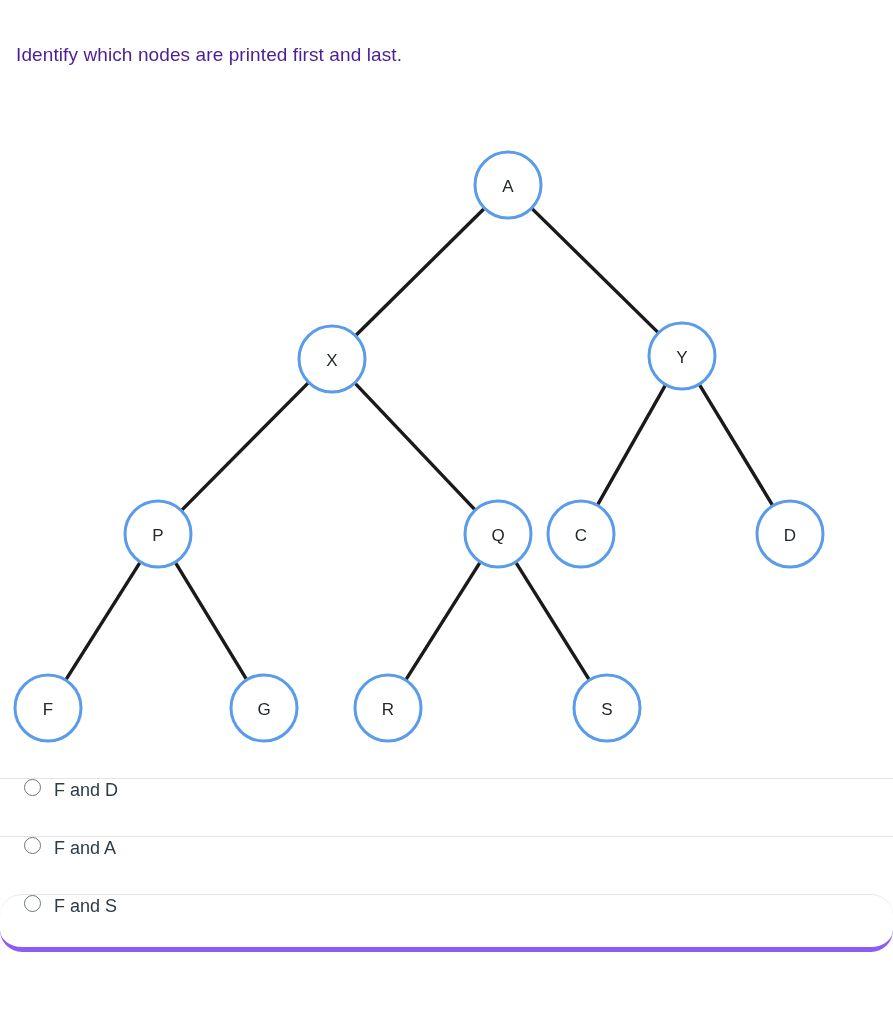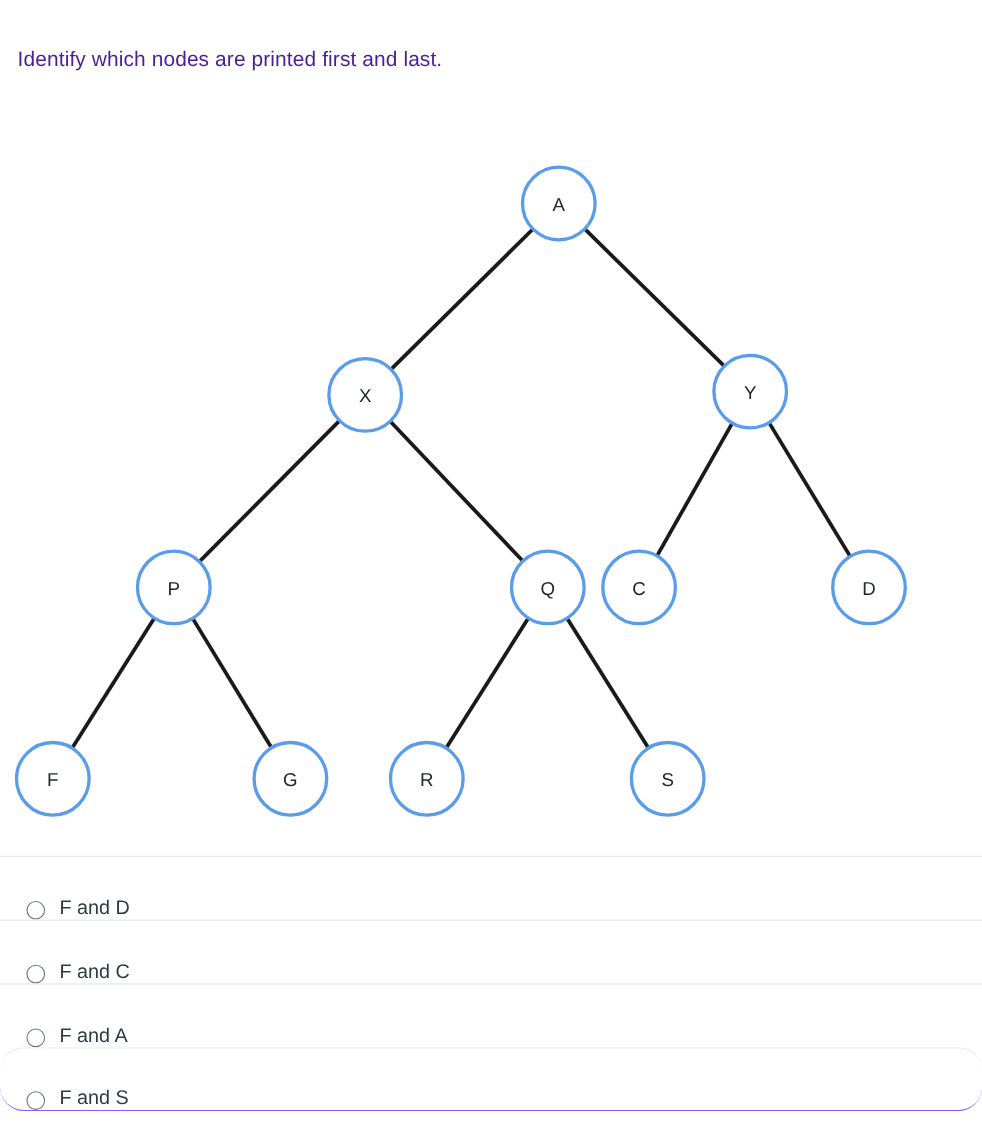--- a/index.html
+++ b/index.html
@@ -61,27 +61,27 @@
   .answers {
     position: absolute;
     left: 0;
     top: 778px;
     width: 893px;
   }
   .answer-option {
     position: relative;
     height: 58px;
     display: flex;
-    align-items: flex-end;
+    align-items: flex-start;
     border-top: 1px solid #e3e5e7;
     padding-left: 24px;
     box-sizing: border-box;
   }
   .answer-option:last-child {
-    border-bottom: 1px solid #8b5cf6;
+    border-bottom: 5px solid #8b5cf6;
     border-radius: 22px;
   }
   .radio-mark {
     width: 17px;
     height: 17px;
     min-width: 17px;
     border: 1.6px solid #6b7780;
     border-radius: 50%;
     background: #ffffff;
     box-sizing: border-box;
@@ -162,23 +162,19 @@
   </svg>
 </div>
 
 <div class="answers" id="answer-list">
     <div class="answer-option">
       <span class="radio-mark"></span>
       <span class="answer-text">F and D</span>
     </div>
     <div class="answer-option">
       <span class="radio-mark"></span>
-      <span class="answer-text">F and C</span>
-    </div>
-    <div class="answer-option">
-      <span class="radio-mark"></span>
       <span class="answer-text">F and A</span>
     </div>
     <div class="answer-option">
       <span class="radio-mark"></span>
       <span class="answer-text">F and S</span>
     </div>
   </div>
 
 </body></html>

